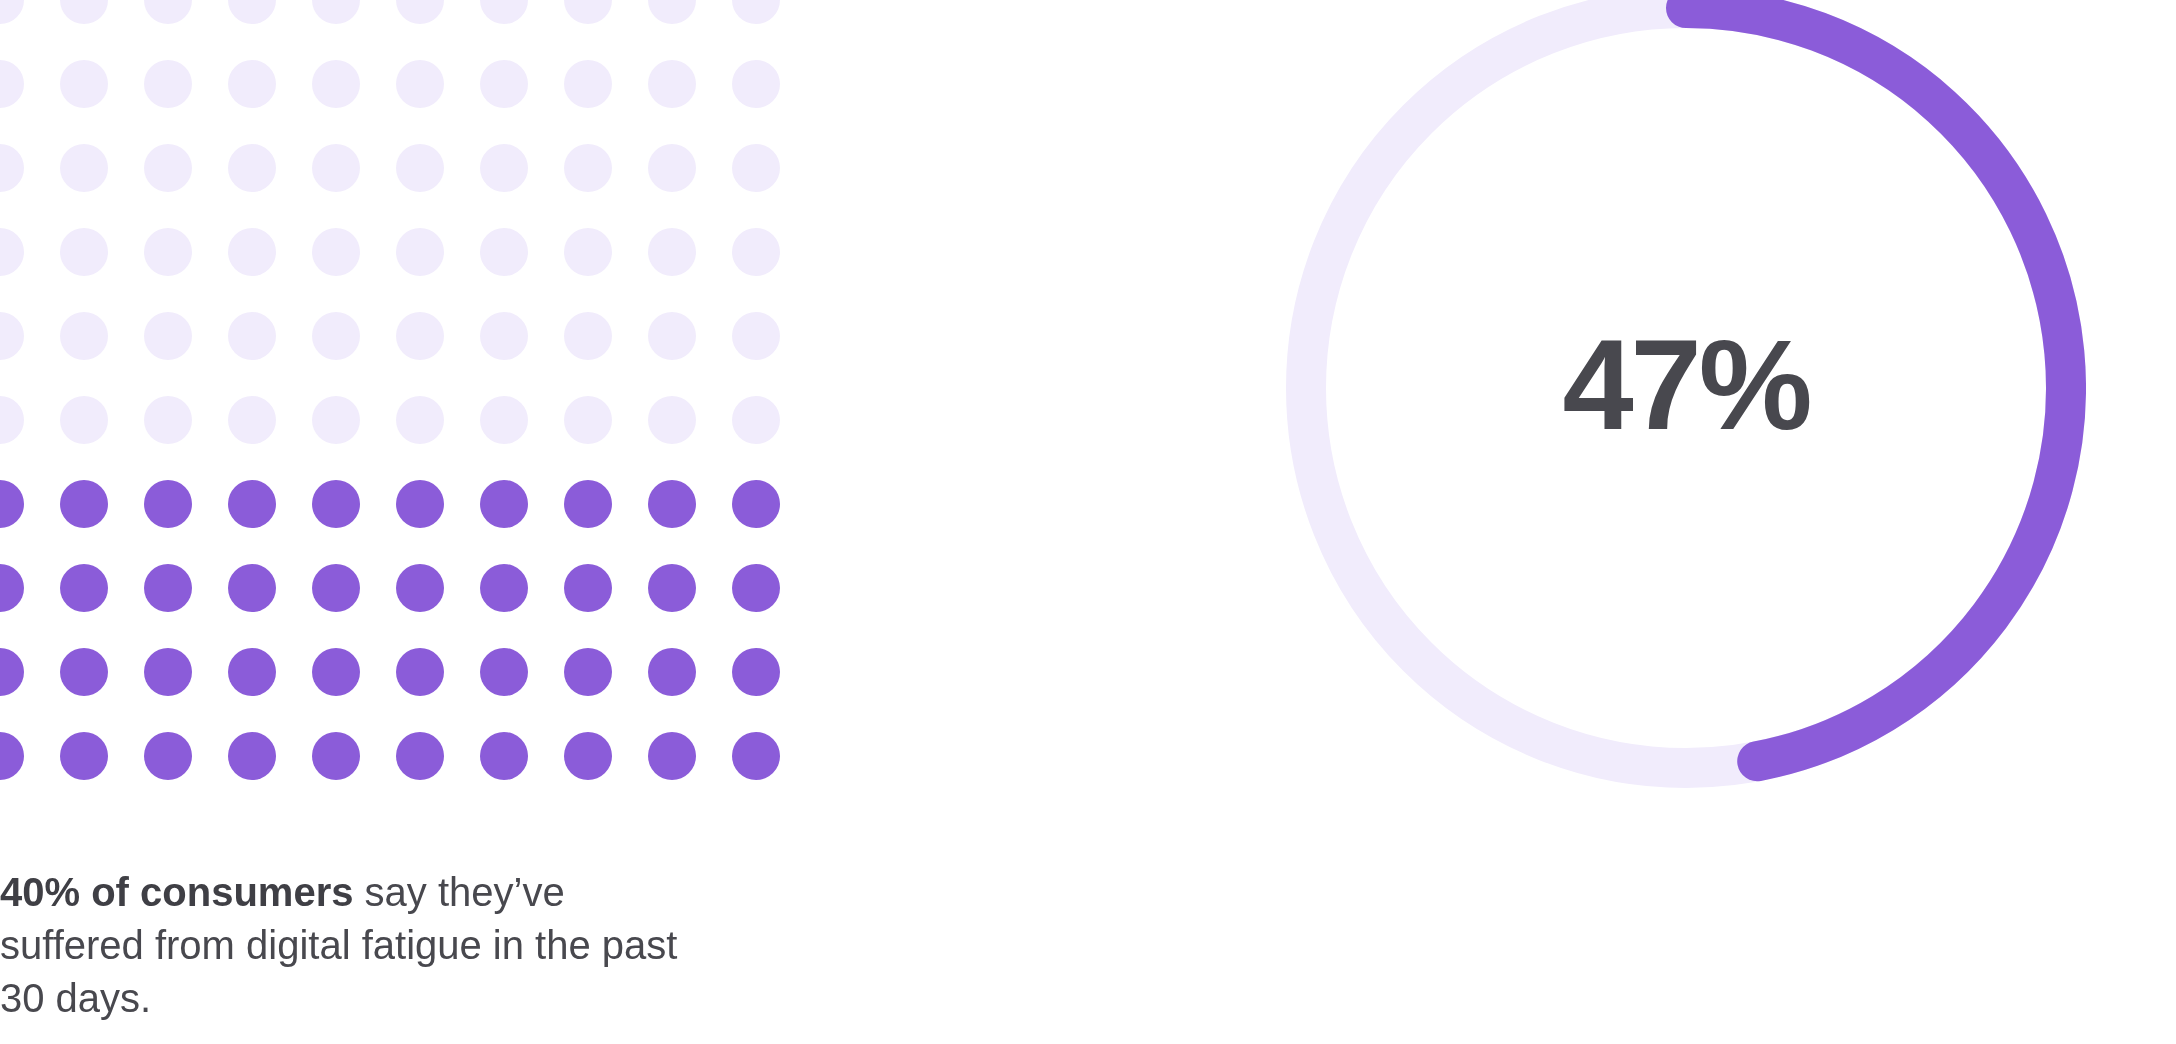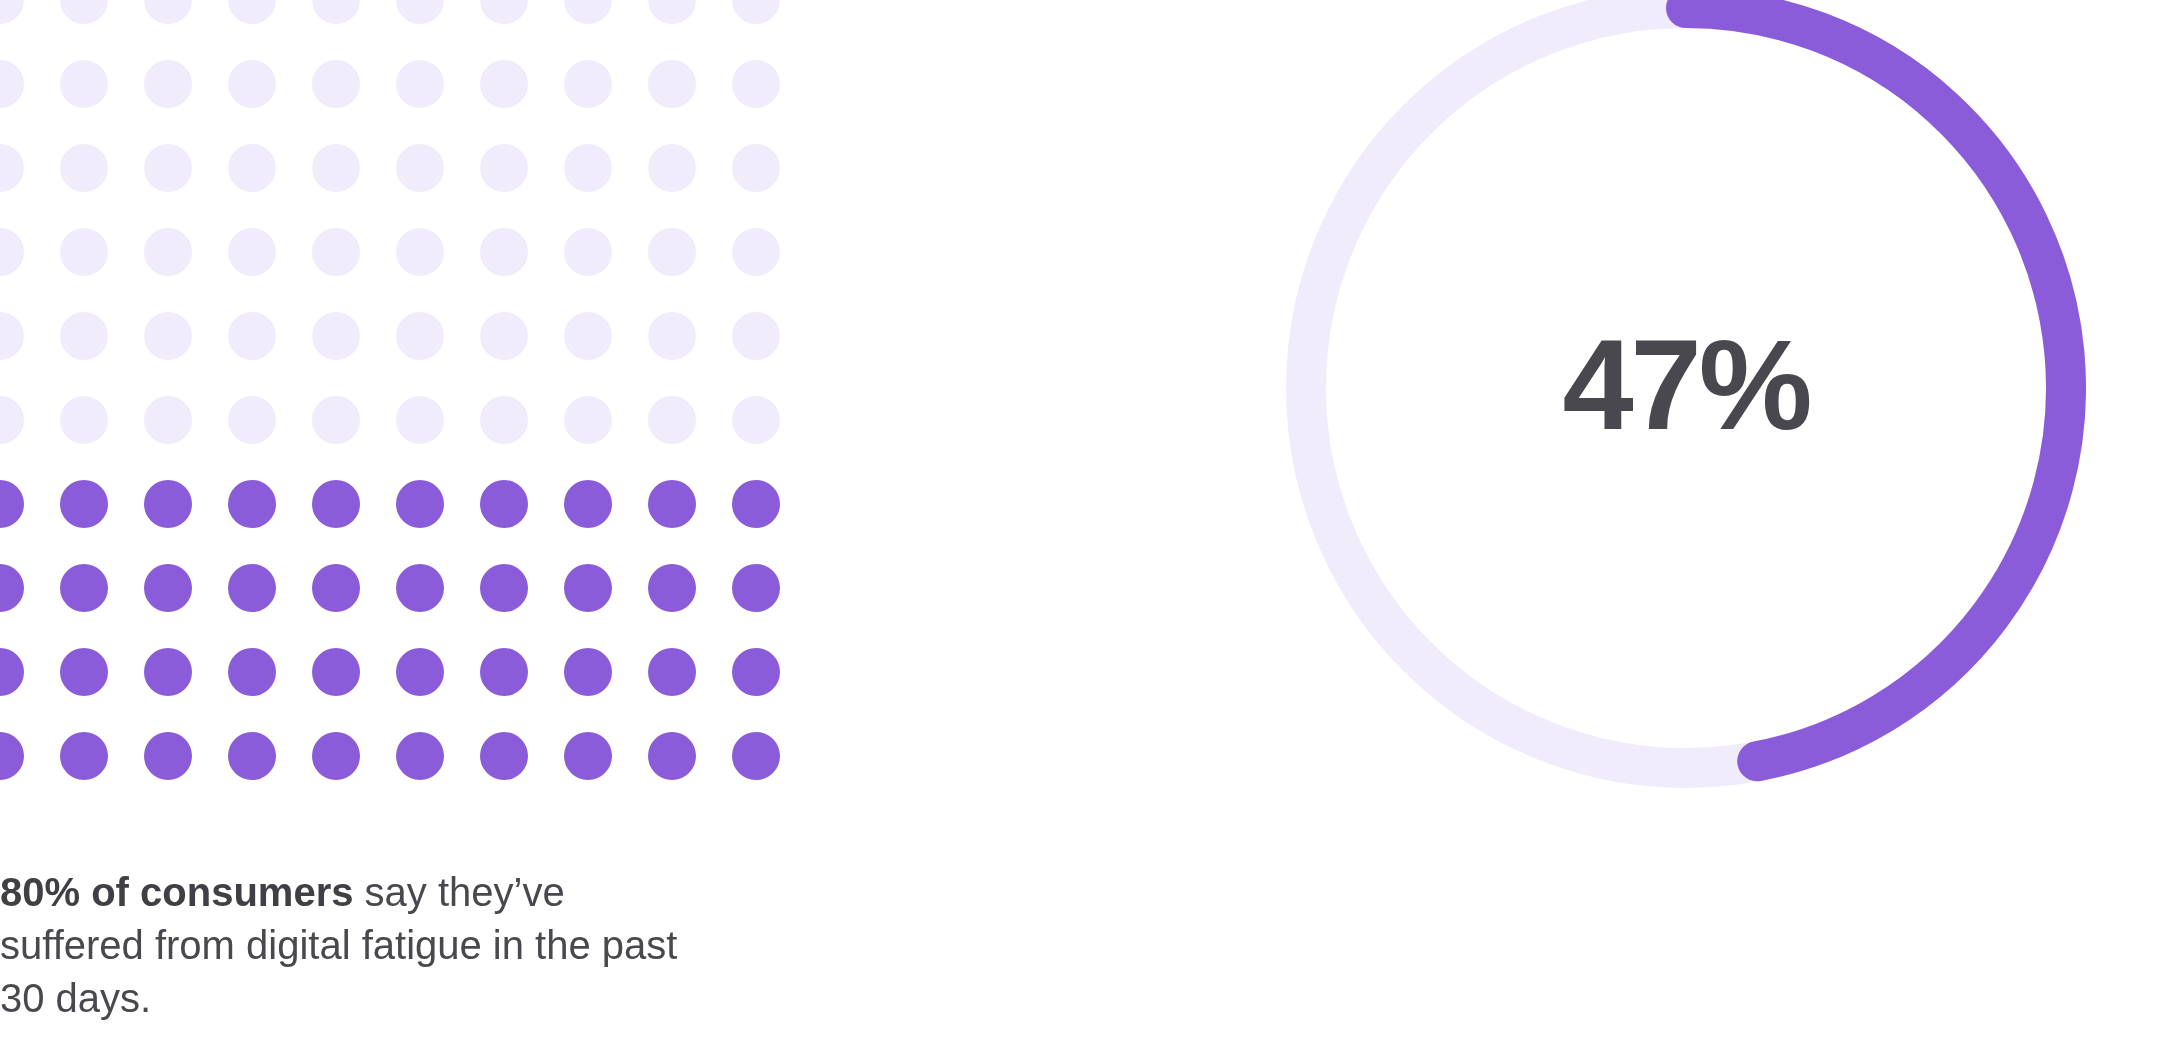--- a/index.html
+++ b/index.html
@@ -149,17 +149,17 @@
 
   <div id="donut-panel">
     <svg id="donut-svg" viewBox="0 0 800 800">
       <circle id="donut-track" cx="400" cy="400" r="380" fill="none" stroke="#F1ECFC" stroke-width="40"></circle>
       <path id="donut-arc" fill="none" stroke="#8B5CD9" stroke-width="40" stroke-linecap="round" d="M 400 20 A 380 380 0 0 1 471.2048995425755 773.2691552769018"></path>
     </svg>
     <div id="donut-center-value">47%</div>
   </div>
 
   <div class="caption" id="caption-left">
-    <b>80% of consumers</b><span> say they’ve suffered from digital fatigue in the past 30 days.</span>
+    <b>40% of consumers</b><span> say they’ve suffered from digital fatigue in the past 30 days.</span>
   </div>
 
 
 </div>
 
 </body></html>

